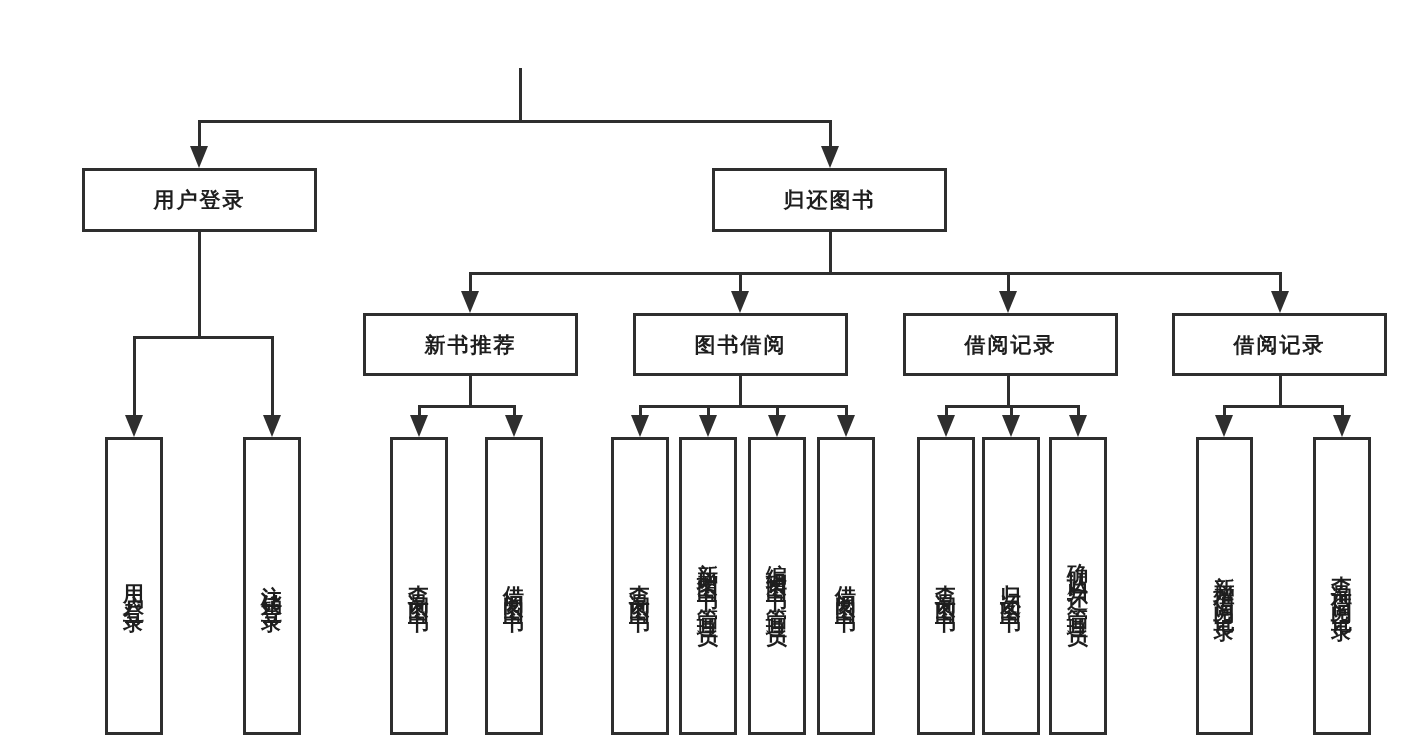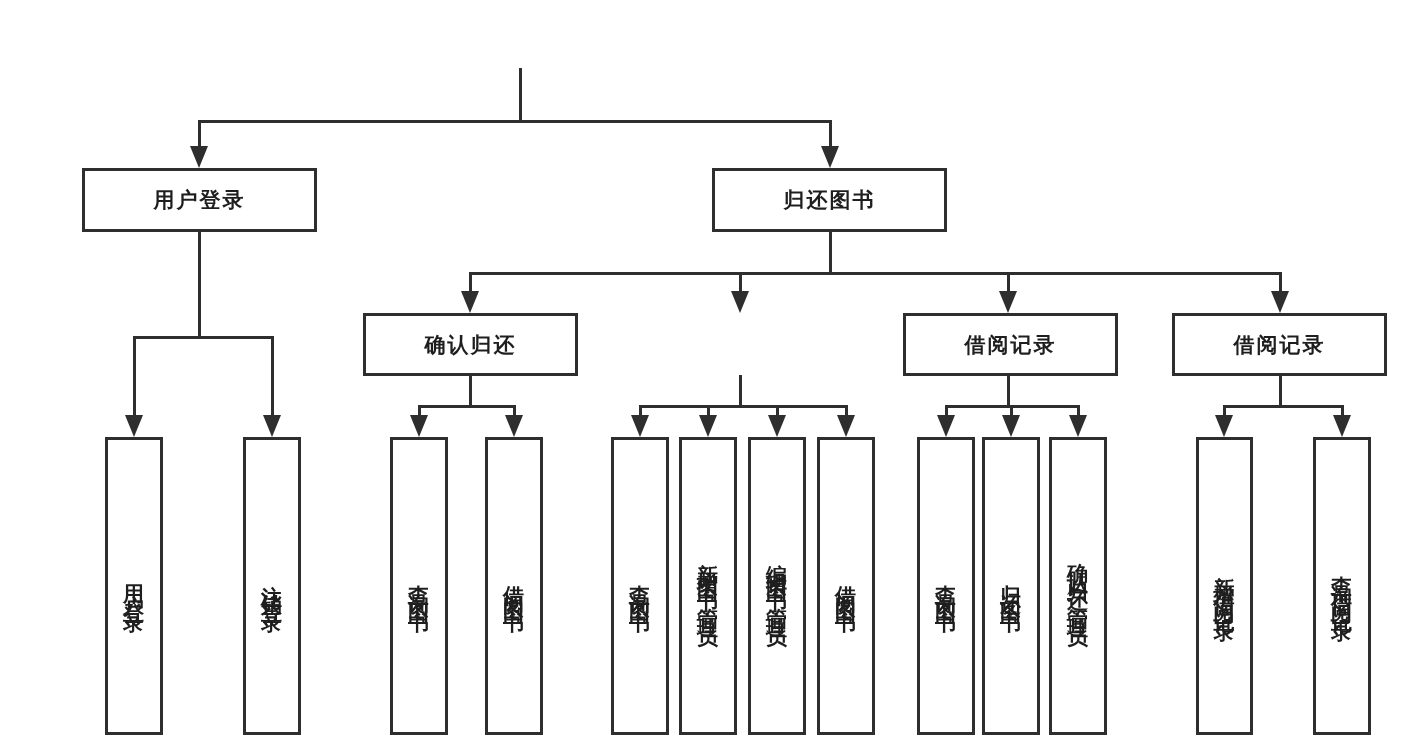--- a/index.html
+++ b/index.html
@@ -97,21 +97,24 @@
 
 
   <div class="box h-box" style="left:82px;top:168px;width:235px;height:64px">
     <span>用户登录</span>
   </div>
   <div class="box h-box" style="left:712px;top:168px;width:235px;height:64px">
     <span>归还图书</span>
   </div>
 
   <div class="box h-box" style="left:363px;top:313px;width:215px;height:63px">
-    <span>确认归还</span>
+    <span>新书推荐</span>
+  </div>
+  <div class="box h-box" style="left:633px;top:313px;width:215px;height:63px">
+    <span>图书借阅</span>
   </div>
   <div class="box h-box" style="left:903px;top:313px;width:215px;height:63px">
     <span>借阅记录</span>
   </div>
   <div class="box h-box" style="left:1172px;top:313px;width:215px;height:63px">
     <span>借阅记录</span>
   </div>
 
   <div class="box v-box" style="left:105px">
     <span class="vtext">用户登录</span>

